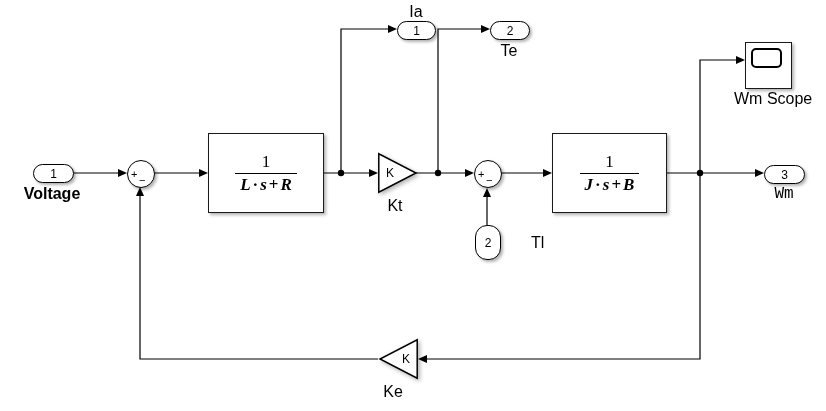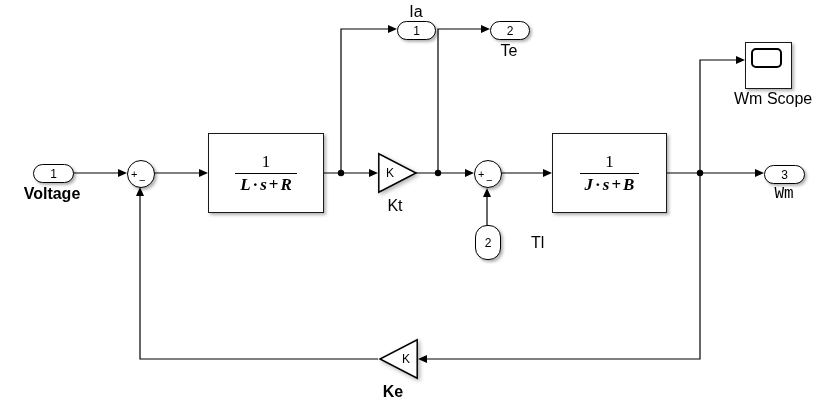--- a/index.html
+++ b/index.html
@@ -163,15 +163,15 @@
     <div class="screen"></div>
   </div>
   <div class="lbl" style="left:734px;top:90px;width:66px;text-align:right;">Wm Scope</div>
 
   <div class="gain left" style="left:378px;top:339px;">
     <svg width="40" height="40">
       <polygon points="39.2,0.8 39.2,39.2 2,20" style="filter:drop-shadow(2px 2px 2px rgba(0,0,0,0.3));"></polygon>
     </svg>
     <span class="gval">K</span>
   </div>
-  <div class="lbl" style="left:373px;top:383px;width:40px;font-weight:bold;">Ke</div>
+  <div class="lbl" style="left:373px;top:383px;width:40px;">Ke</div>
 
 </div>
 
 </body></html>

